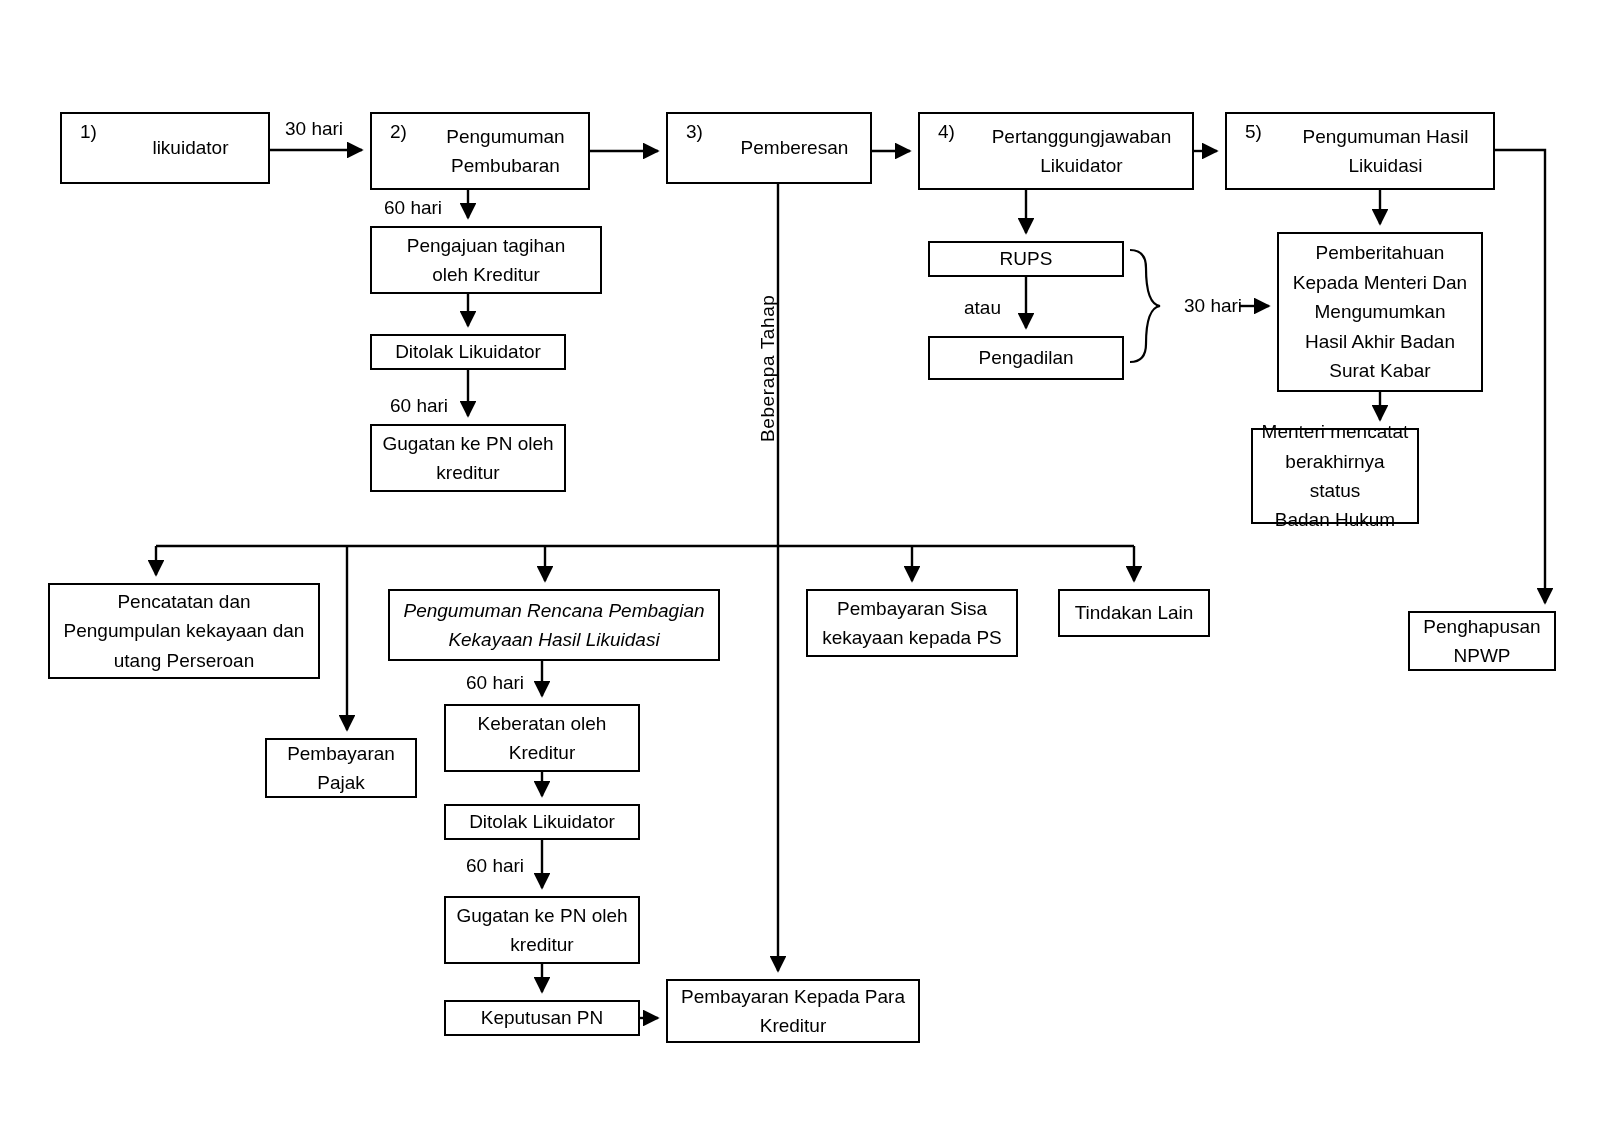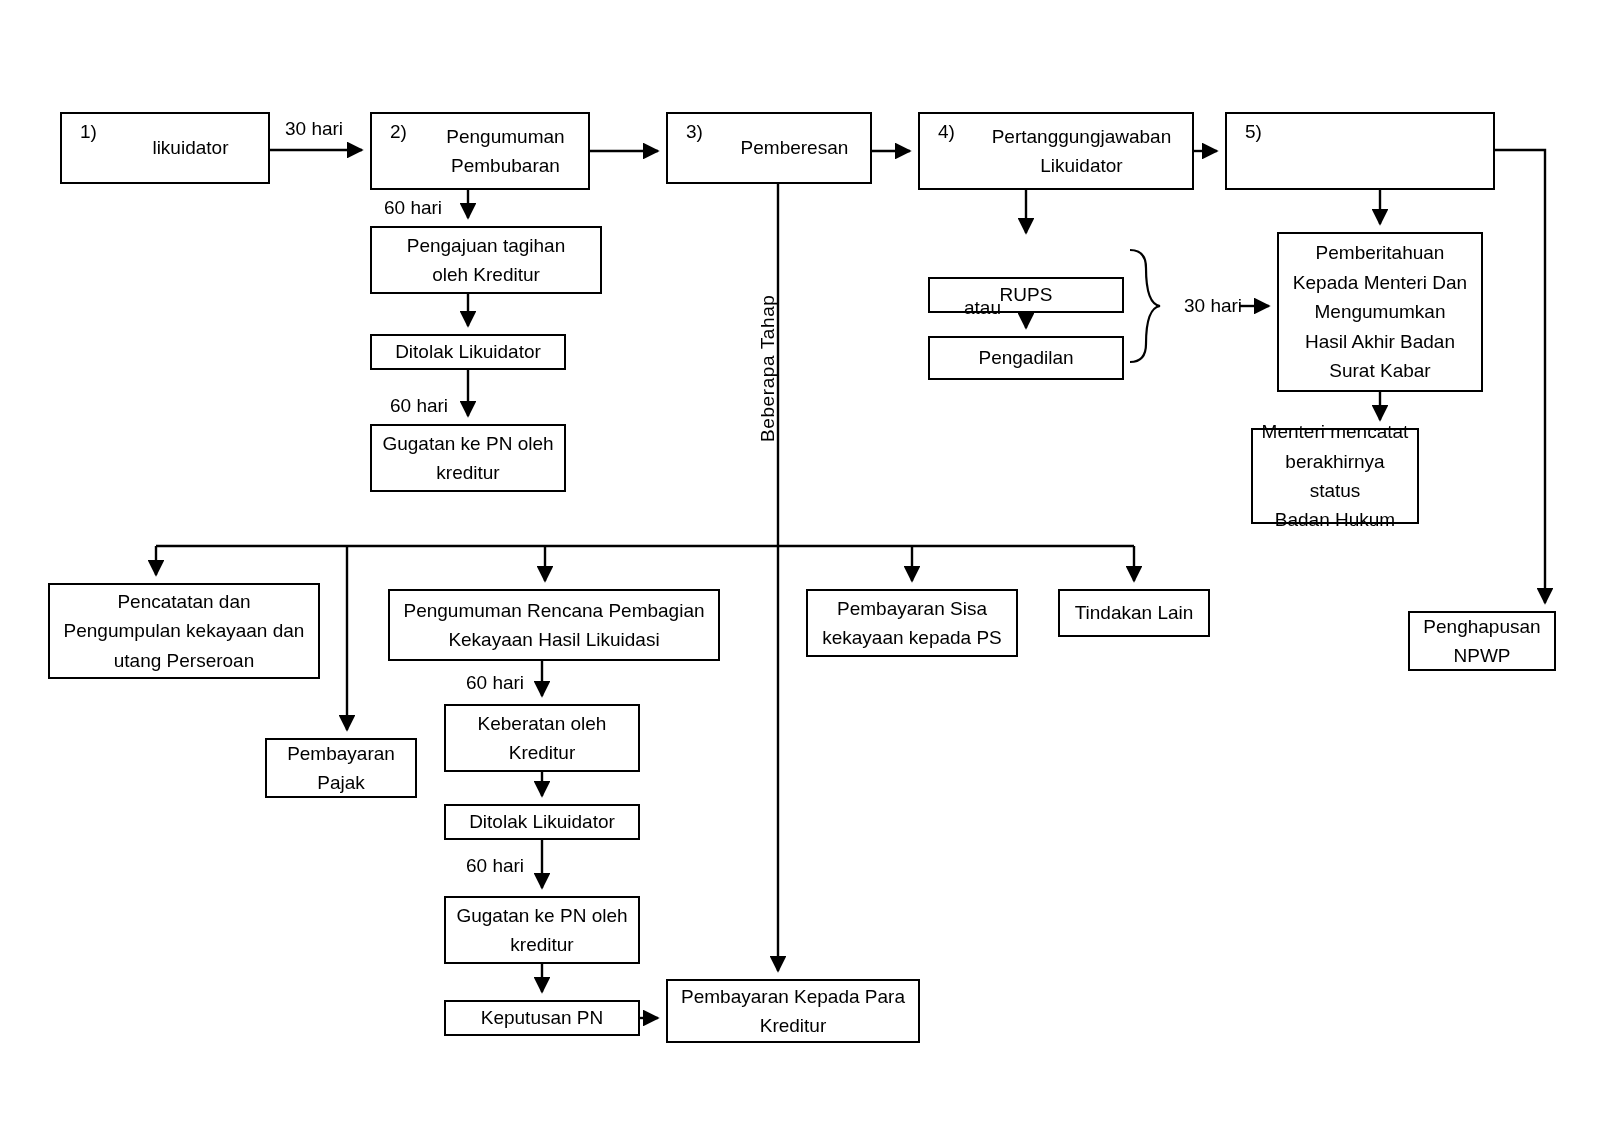--- a/index.html
+++ b/index.html
@@ -146,42 +146,43 @@
     </g>
   </svg>
 
   <div id="nodes-container">
       <div class="node numbered" style="left: 60px; top: 112px; width: 210px; height: 72px;"><span class="num">1)</span><span class="numbered-text">likuidator</span></div>
       <div class="node numbered" style="left: 370px; top: 112px; width: 220px; height: 78px;"><span class="num">2)</span><span class="numbered-text">Pengumuman
 Pembubaran</span></div>
       <div class="node numbered" style="left: 666px; top: 112px; width: 206px; height: 72px;"><span class="num">3)</span><span class="numbered-text">Pemberesan</span></div>
       <div class="node numbered" style="left: 918px; top: 112px; width: 276px; height: 78px;"><span class="num">4)</span><span class="numbered-text">Pertanggungjawaban
 Likuidator</span></div>
-      <div class="node numbered" style="left: 1225px; top: 112px; width: 270px; height: 78px;"><span class="num">5)</span></div>
+      <div class="node numbered" style="left: 1225px; top: 112px; width: 270px; height: 78px;"><span class="num">5)</span><span class="numbered-text">Pengumuman Hasil
+Likuidasi</span></div>
       <div class="node" style="left: 370px; top: 226px; width: 232px; height: 68px;"><span>Pengajuan tagihan
 oleh Kreditur</span></div>
       <div class="node" style="left: 370px; top: 334px; width: 196px; height: 36px;"><span>Ditolak Likuidator</span></div>
       <div class="node" style="left: 370px; top: 424px; width: 196px; height: 68px;"><span>Gugatan ke PN oleh
 kreditur</span></div>
-      <div class="node" style="left: 928px; top: 241px; width: 196px; height: 36px; margin-top: 36px;"><span>RUPS</span></div>
+      <div class="node" style="left: 928px; top: 241px; width: 196px; height: 36px;"><span>RUPS</span></div>
       <div class="node" style="left: 928px; top: 336px; width: 196px; height: 44px;"><span>Pengadilan</span></div>
       <div class="node" style="left: 1277px; top: 232px; width: 206px; height: 160px;"><span>Pemberitahuan
 Kepada Menteri Dan
 Mengumumkan
 Hasil Akhir Badan
 Surat Kabar</span></div>
       <div class="node" style="left: 1251px; top: 428px; width: 168px; height: 96px;"><span>Menteri mencatat
 berakhirnya status
 Badan Hukum</span></div>
       <div class="node" style="left: 48px; top: 583px; width: 272px; height: 96px;"><span>Pencatatan dan
 Pengumpulan kekayaan dan
 utang Perseroan</span></div>
       <div class="node" style="left: 265px; top: 738px; width: 152px; height: 60px;"><span>Pembayaran
 Pajak</span></div>
-      <div class="node" style="left: 388px; top: 589px; width: 332px; height: 72px;"><span>Pengumuman Rencana Pembagian
+      <div class="node" style="left: 388px; top: 589px; width: 332px; height: 72px; font-style: italic;"><span>Pengumuman Rencana Pembagian
 Kekayaan Hasil  Likuidasi</span></div>
       <div class="node" style="left: 806px; top: 589px; width: 212px; height: 68px;"><span>Pembayaran Sisa
 kekayaan kepada PS</span></div>
       <div class="node" style="left: 1058px; top: 589px; width: 152px; height: 48px;"><span>Tindakan Lain</span></div>
       <div class="node" style="left: 1408px; top: 611px; width: 148px; height: 60px;"><span>Penghapusan
 NPWP</span></div>
       <div class="node" style="left: 444px; top: 704px; width: 196px; height: 68px;"><span>Keberatan oleh
 Kreditur</span></div>
       <div class="node" style="left: 444px; top: 804px; width: 196px; height: 36px;"><span>Ditolak Likuidator</span></div>
       <div class="node" style="left: 444px; top: 896px; width: 196px; height: 68px;"><span>Gugatan ke PN oleh

